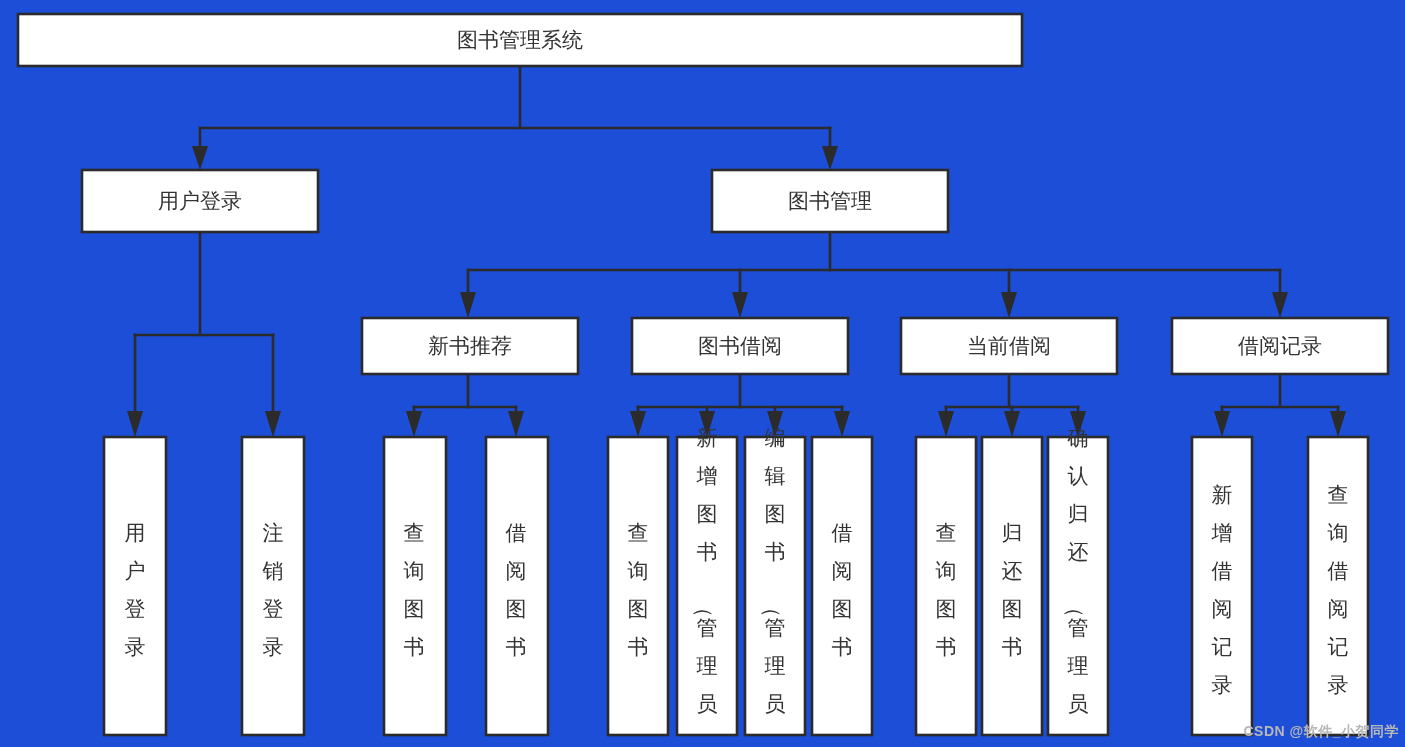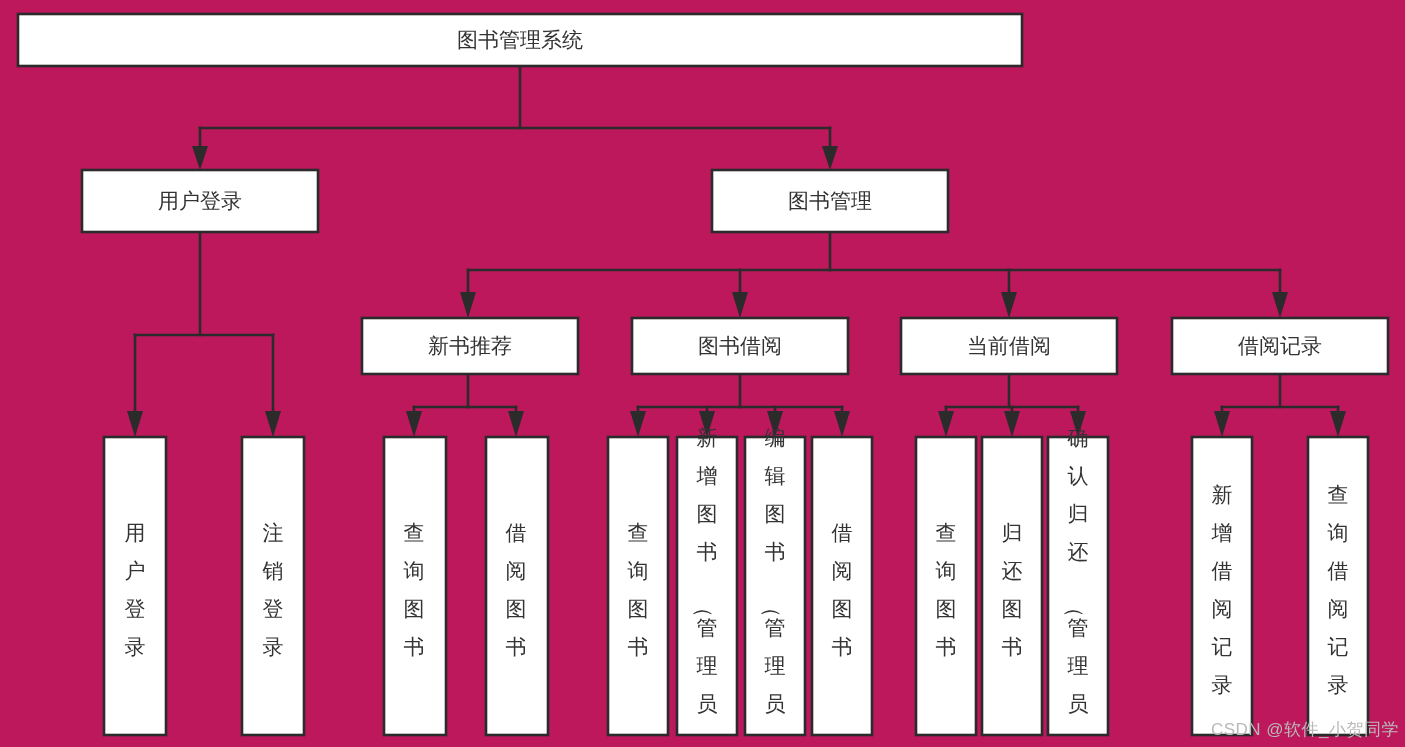--- a/index.html
+++ b/index.html
@@ -1,38 +1,38 @@
 <!DOCTYPE html>
 <html><head>
 <meta charset="utf-8">
 <style>
   html,body{margin:0;padding:0;background:#ffffff;}
   body{
     font-family:"Liberation Sans","DejaVu Sans",sans-serif;
     width:1405px;height:747px;overflow:hidden;
   }
-  #diagram-root{position:relative;width:1405px;height:747px;background:#be185d;}
+  #diagram-root{position:relative;width:1405px;height:747px;background:#1d4ed8;}
   svg.flow{position:absolute;left:0;top:0;width:1405px;height:747px;}
   .node-rect{fill:#ffffff;stroke:#2b2b2b;stroke-width:2.6;}
   .edge{stroke:#2b2b2b;stroke-width:2.6;fill:none;stroke-linecap:square;}
   .arrow-head{fill:#2b2b2b;stroke:none;}
   .node-label{
     font-family:"Liberation Sans","DejaVu Sans",sans-serif;
     fill:#333333;font-size:21px;text-anchor:middle;
     dominant-baseline:middle;
   }
   .node-label-v{
     font-family:"Liberation Sans","DejaVu Sans",sans-serif;
     fill:#333333;font-size:21px;text-anchor:middle;
   }
   .watermark{
     position:absolute;right:6px;bottom:6px;
     font-family:"Liberation Sans","DejaVu Sans",sans-serif;
-    font-size:17px;color:#b8b8b8;letter-spacing:.5px;
-    white-space:nowrap;user-select:none;
+    font-size:14px;color:#b8b8b8;letter-spacing:.5px;
+    white-space:nowrap;user-select:none;font-weight:bold;
   }
 </style>
 </head>
 <body>
 
 <div id="diagram-root">
 
   <svg class="flow" viewBox="0 0 1405 747">
 
     <g>

